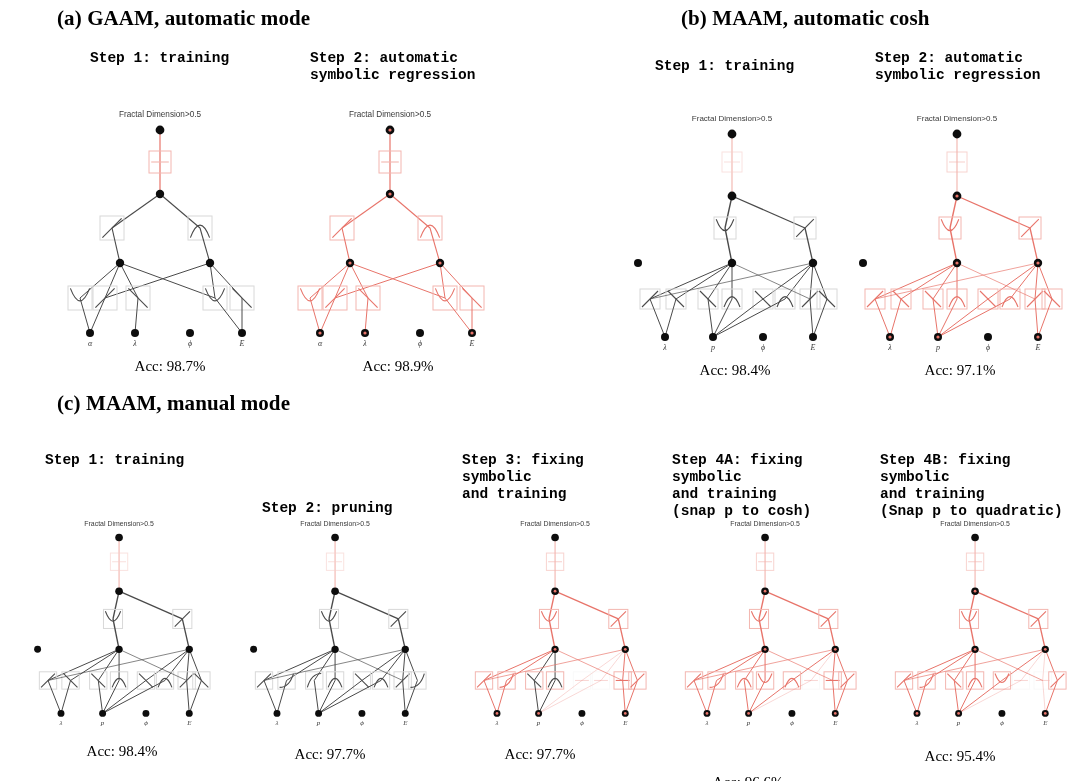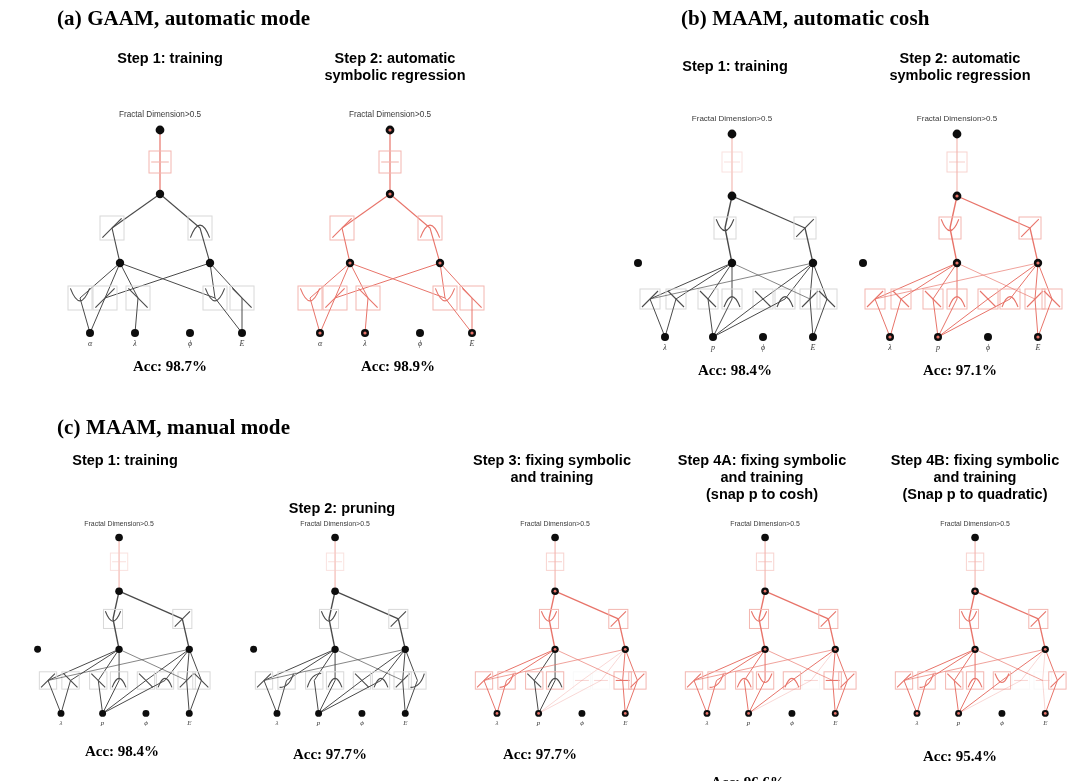--- a/index.html
+++ b/index.html
@@ -16,31 +16,30 @@
     position:absolute;
     font-family:"Liberation Serif", serif;
     font-weight:bold;
     font-size:21px;
     letter-spacing:0.1px;
     white-space:nowrap;
     margin-left:43px;
   }
   .step-title{
     position:absolute;
-    font-family:Liberation Sans, sans-serif;
+    font-family:Liberation Mono, monospace;
     font-weight:bold;
     font-size:14.5px;
     line-height:17px;
-    text-align:center;
     white-space:pre-line;
   }
   .acc{
     position:absolute;
     font-family:"Liberation Serif", serif;
-    font-weight:bold;
+    font-weight:normal;
     font-size:15px;
     text-align:center;
     white-space:nowrap;
   }
   .kan{
     position:absolute;
   }
   .kan svg{display:block;}
   .fdlabel{
     font-family:"Liberation Sans", sans-serif;
@@ -384,21 +383,21 @@
       <circle cx="193" cy="163" r="1.6" fill="#e8746a"></circle>
       <circle cx="45" cy="237" r="1.6" fill="#e8746a"></circle>
       <circle cx="93" cy="237" r="1.6" fill="#e8746a"></circle>
       <circle cx="193" cy="237" r="1.6" fill="#e8746a"></circle>
     </svg>
 </div>
 
 <div class="acc" style="left:655px;top:362px;width:160px;">Acc: 98.4%</div>
 <div class="acc" style="left:880px;top:362px;width:160px;">Acc: 97.1%</div>
 
-<div class="panel-title" style="left:14px;top:415px;">(c) MAAM, manual mode</div>
+<div class="panel-title" style="left:14px;top:391px;">(c) MAAM, manual mode</div>
 
 <div class="step-title" style="left:45px;top:452px;width:160px;">Step 1: training</div>
 <div class="step-title" style="left:262px;top:452px;width:160px;margin-top:48px;">Step 2: pruning</div>
 <div class="step-title" style="left:462px;top:452px;width:180px;">Step 3: fixing symbolic
 and training</div>
 <div class="step-title" style="left:672px;top:452px;width:180px;">Step 4A: fixing symbolic
 and training
 (snap p to cosh)</div>
 <div class="step-title" style="left:880px;top:452px;width:190px;">Step 4B: fixing symbolic
 and training

